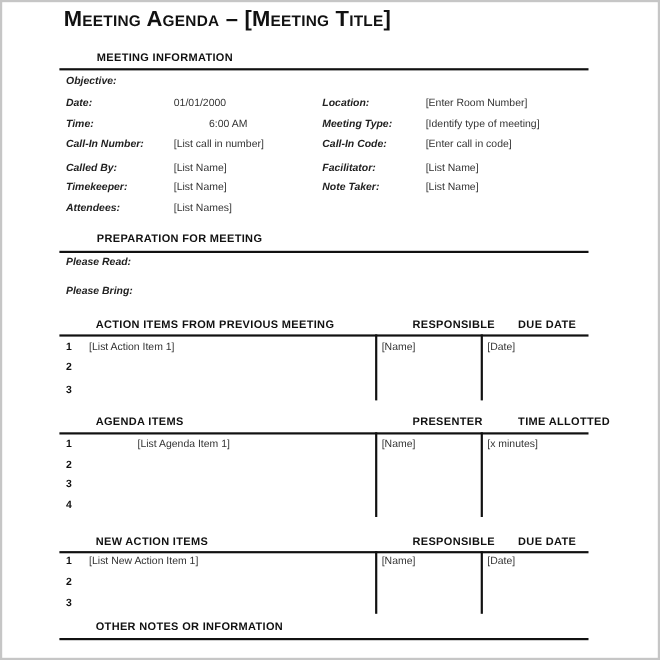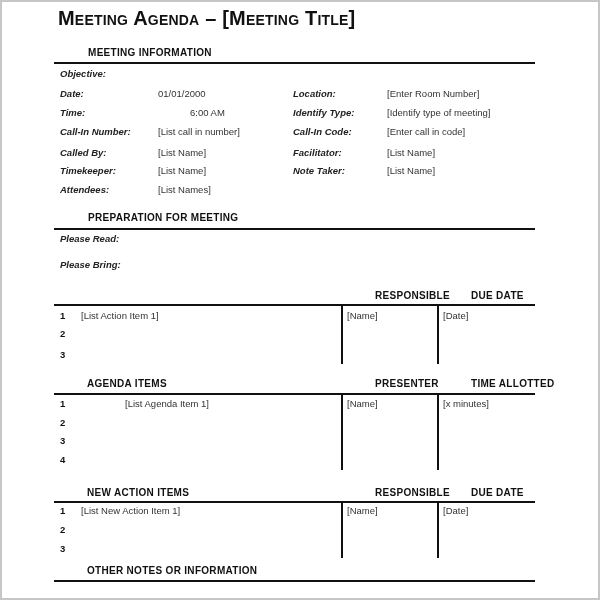--- a/index.html
+++ b/index.html
@@ -26,21 +26,21 @@
 
   <div class="abs lbl" style="left:58px;top:66px;">Objective:</div>
 
   <div class="abs lbl" style="left:58px;top:86px;">Date:</div>
   <div class="abs val" style="left:156px;top:86px;">01/01/2000</div>
   <div class="abs lbl" style="left:291px;top:86px;">Location:</div>
   <div class="abs val" style="left:385px;top:86px;">[Enter Room Number]</div>
 
   <div class="abs lbl" style="left:58px;top:105px;">Time:</div>
   <div class="abs val" style="left:156px;top:105px;margin-left:32px;">6:00 AM</div>
-  <div class="abs lbl" style="left:291px;top:105px;">Identify Type:</div>
+  <div class="abs lbl" style="left:291px;top:105px;">Meeting Type:</div>
   <div class="abs val" style="left:385px;top:105px;">[Identify type of meeting]</div>
 
   <div class="abs lbl" style="left:58px;top:124px;">Call-In Number:</div>
   <div class="abs val" style="left:156px;top:124px;">[List call in number]</div>
   <div class="abs lbl" style="left:291px;top:124px;">Call-In Code:</div>
   <div class="abs val" style="left:385px;top:124px;">[Enter call in code]</div>
 
   <div class="abs lbl" style="left:58px;top:145px;">Called By:</div>
   <div class="abs val" style="left:156px;top:145px;">[List Name]</div>
   <div class="abs lbl" style="left:291px;top:145px;">Facilitator:</div>
@@ -52,20 +52,21 @@
   <div class="abs val" style="left:385px;top:163px;">[List Name]</div>
 
   <div class="abs lbl" style="left:58px;top:182px;">Attendees:</div>
   <div class="abs val" style="left:156px;top:182px;">[List Names]</div>
 
   <div class="abs sec" style="left:58px;top:210px;">PREPARATION FOR MEETING</div>
   <div class="rule" style="left:52px;top:226px;width:481px;"></div>
   <div class="abs lbl" style="left:58px;top:231px;">Please Read:</div>
   <div class="abs lbl" style="left:58px;top:257px;">Please Bring:</div>
 
+  <div class="abs sec" style="left:57px;top:288px;">ACTION ITEMS FROM PREVIOUS MEETING</div>
   <div class="abs sec" style="left:345px;top:288px;">RESPONSIBLE</div>
   <div class="abs sec" style="left:441px;top:288px;">DUE DATE</div>
   <div class="rule" style="left:52px;top:302px;width:481px;"></div>
   <div class="vline" style="left:339px;top:302px;height:60px;"></div>
   <div class="vline" style="left:435px;top:302px;height:60px;"></div>
 
   <div class="abs num" style="left:58px;top:308px;">1</div>
   <div class="abs val" style="left:79px;top:308px;">[List Action Item 1]</div>
   <div class="abs val" style="left:345px;top:308px;">[Name]</div>
   <div class="abs val" style="left:441px;top:308px;">[Date]</div>

